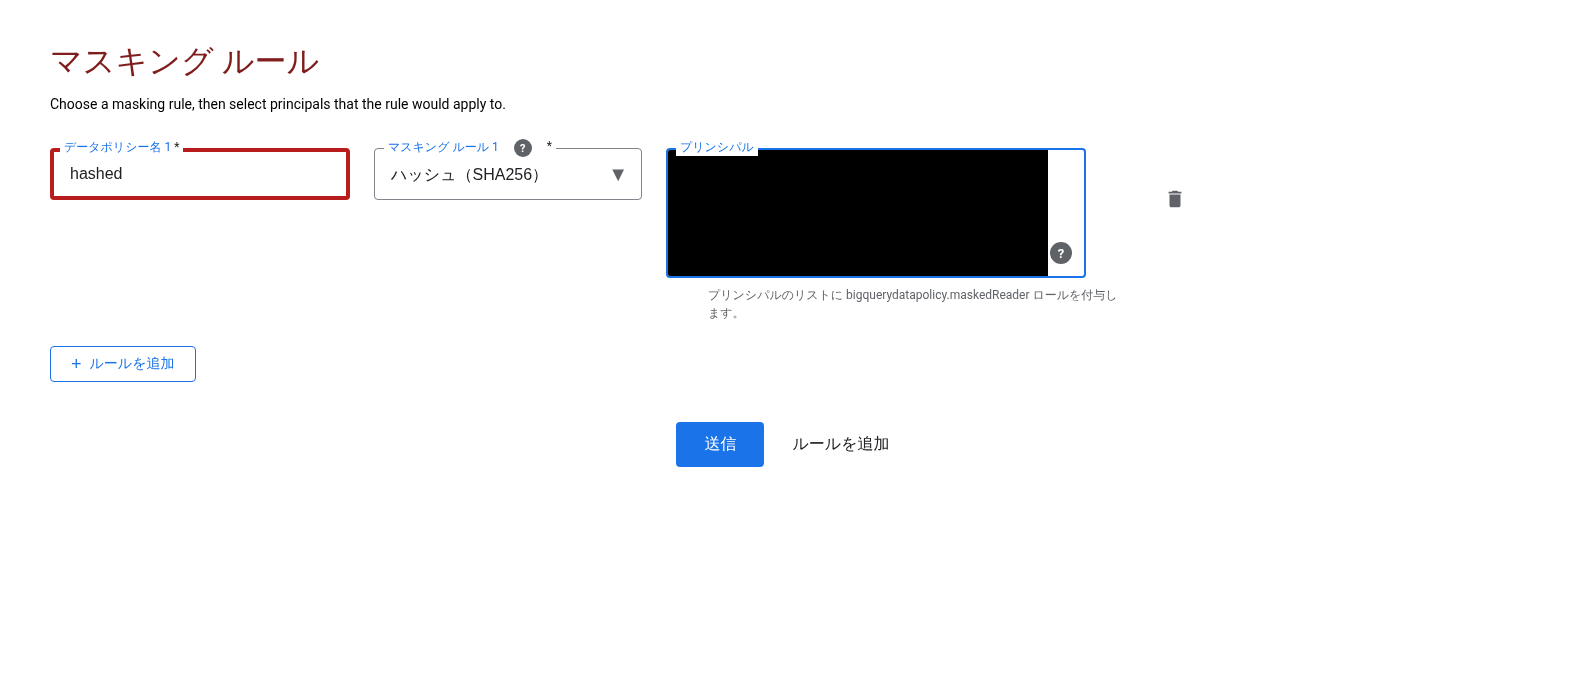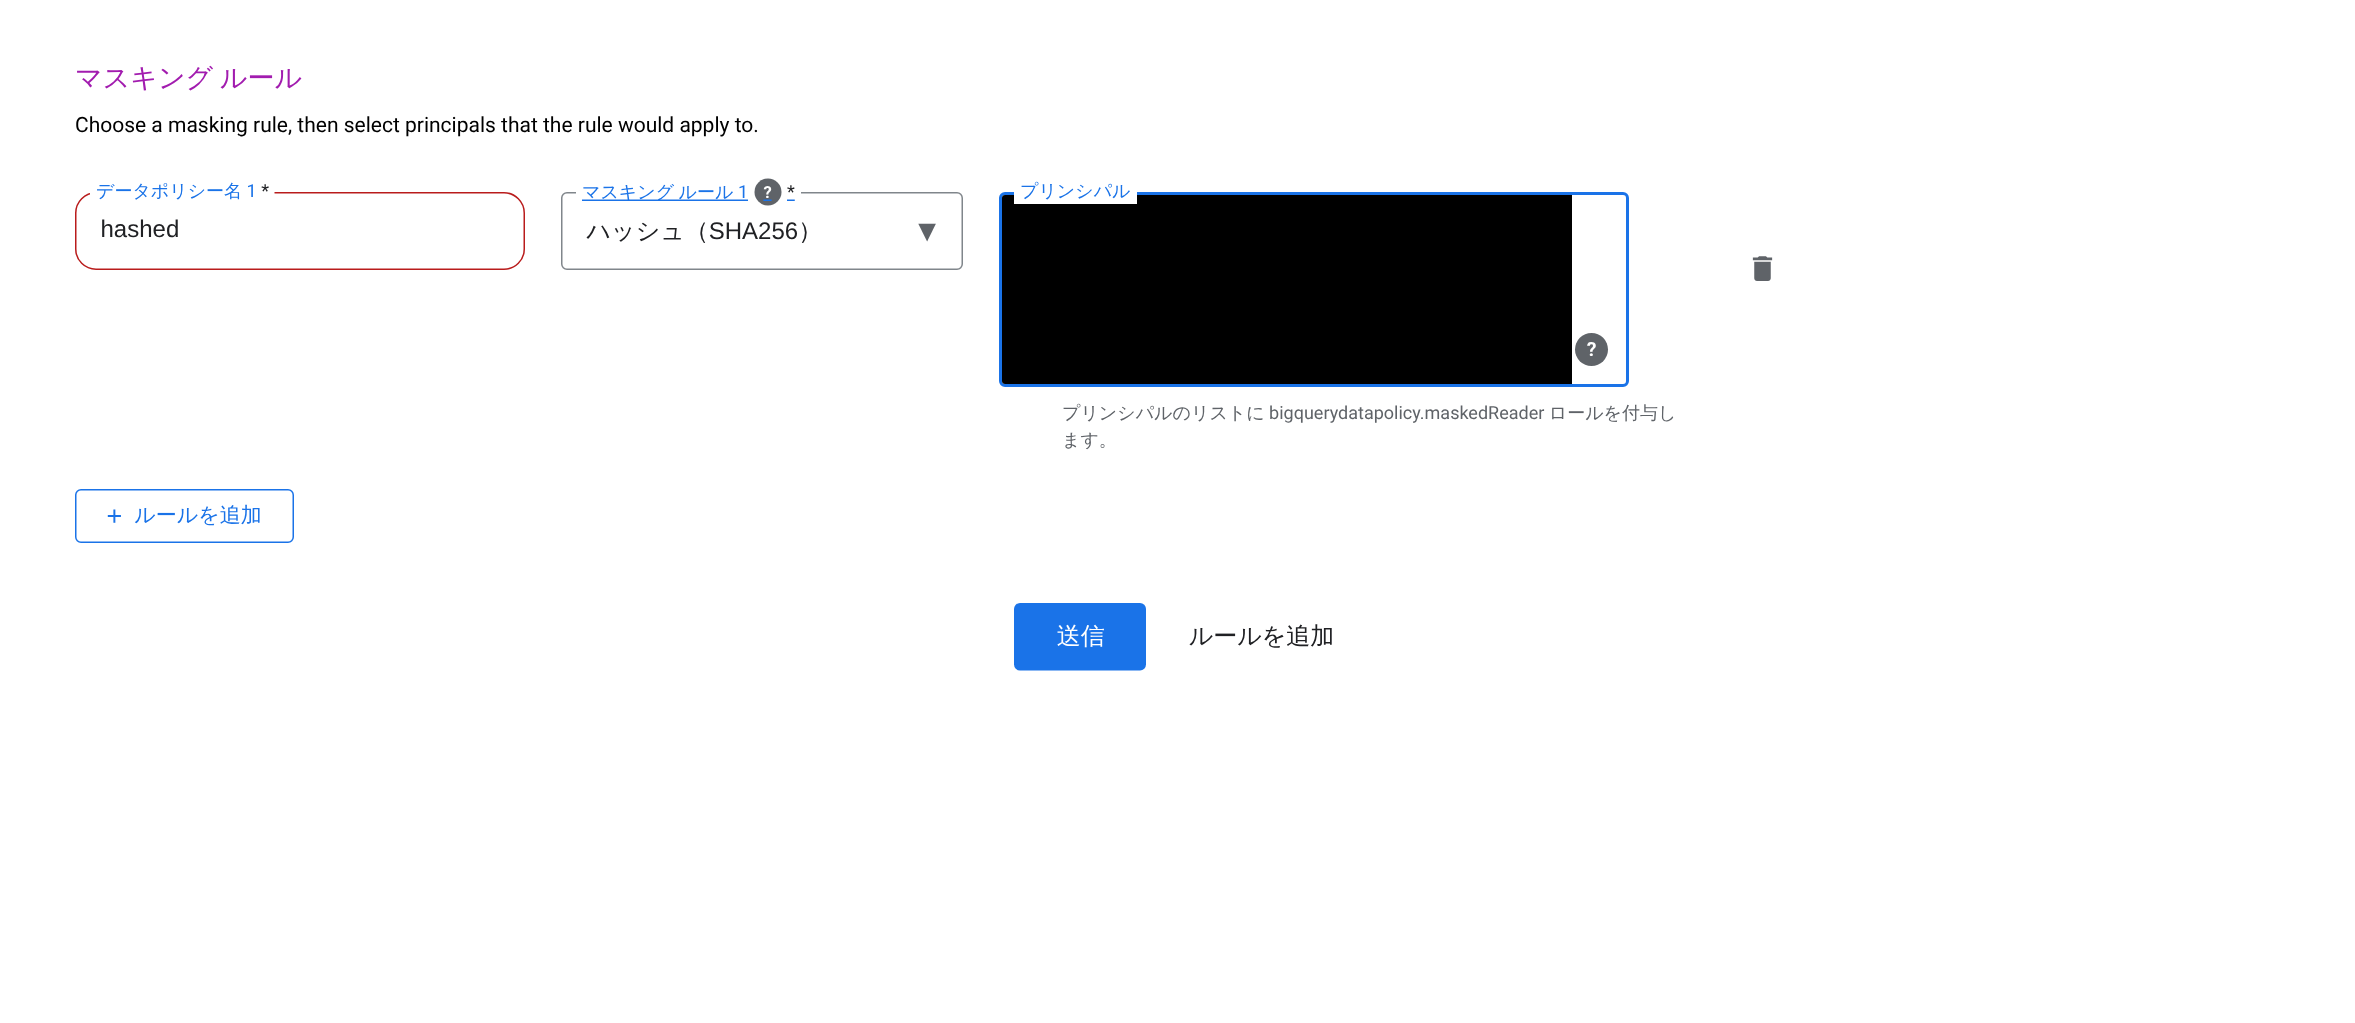--- a/index.html
+++ b/index.html
@@ -10,24 +10,24 @@
 
     body {
       font-family: 'Roboto', Arial, sans-serif;
       background: #ffffff;
       color: #202124;
       min-height: 682px;
       padding: 40px 50px;
     }
 
     .page-title {
-      font-size: 18px;
+      font-size: 32px;
       font-weight: 400;
       margin-bottom: 12px;
-      color: #a21caf;
+      color: #7f1d1d;
     }
 
     .page-subtitle {
       font-size: 14px;
       color: #000000;
       margin-bottom: 36px;
     }
 
     .form-row {
       display: flex;
@@ -51,22 +51,22 @@
       left: 10px;
       padding: 0 4px;
       z-index: 1;
     }
 
     .field-label .required {
       color: #202124;
     }
 
     .text-input {
-      border: 1px solid #b91c1c;
-      border-radius: 14px;
+      border: 4px solid #b91c1c;
+      border-radius: 4px;
       padding: 14px 16px;
       font-size: 16px;
       color: #202124;
       outline: none;
       width: 300px;
       height: 52px;
     }
 
     .select-wrapper {
       position: relative;
@@ -209,23 +209,22 @@
       background: none;
       border: none;
       color: #202124;
       font-size: 16px;
       cursor: pointer;
       padding: 12px 4px;
     }
 
     .masking-rule-label {
       display: flex;
-      align-items: center;
-      gap: 4px;
-      text-decoration: underline;
+      align-items: flex-start;
+      gap: 15px;
     }
 
     .help-circle {
       display: inline-flex;
       align-items: center;
       justify-content: center;
       width: 18px;
       height: 18px;
       border-radius: 50%;
       background: #5f6368;

